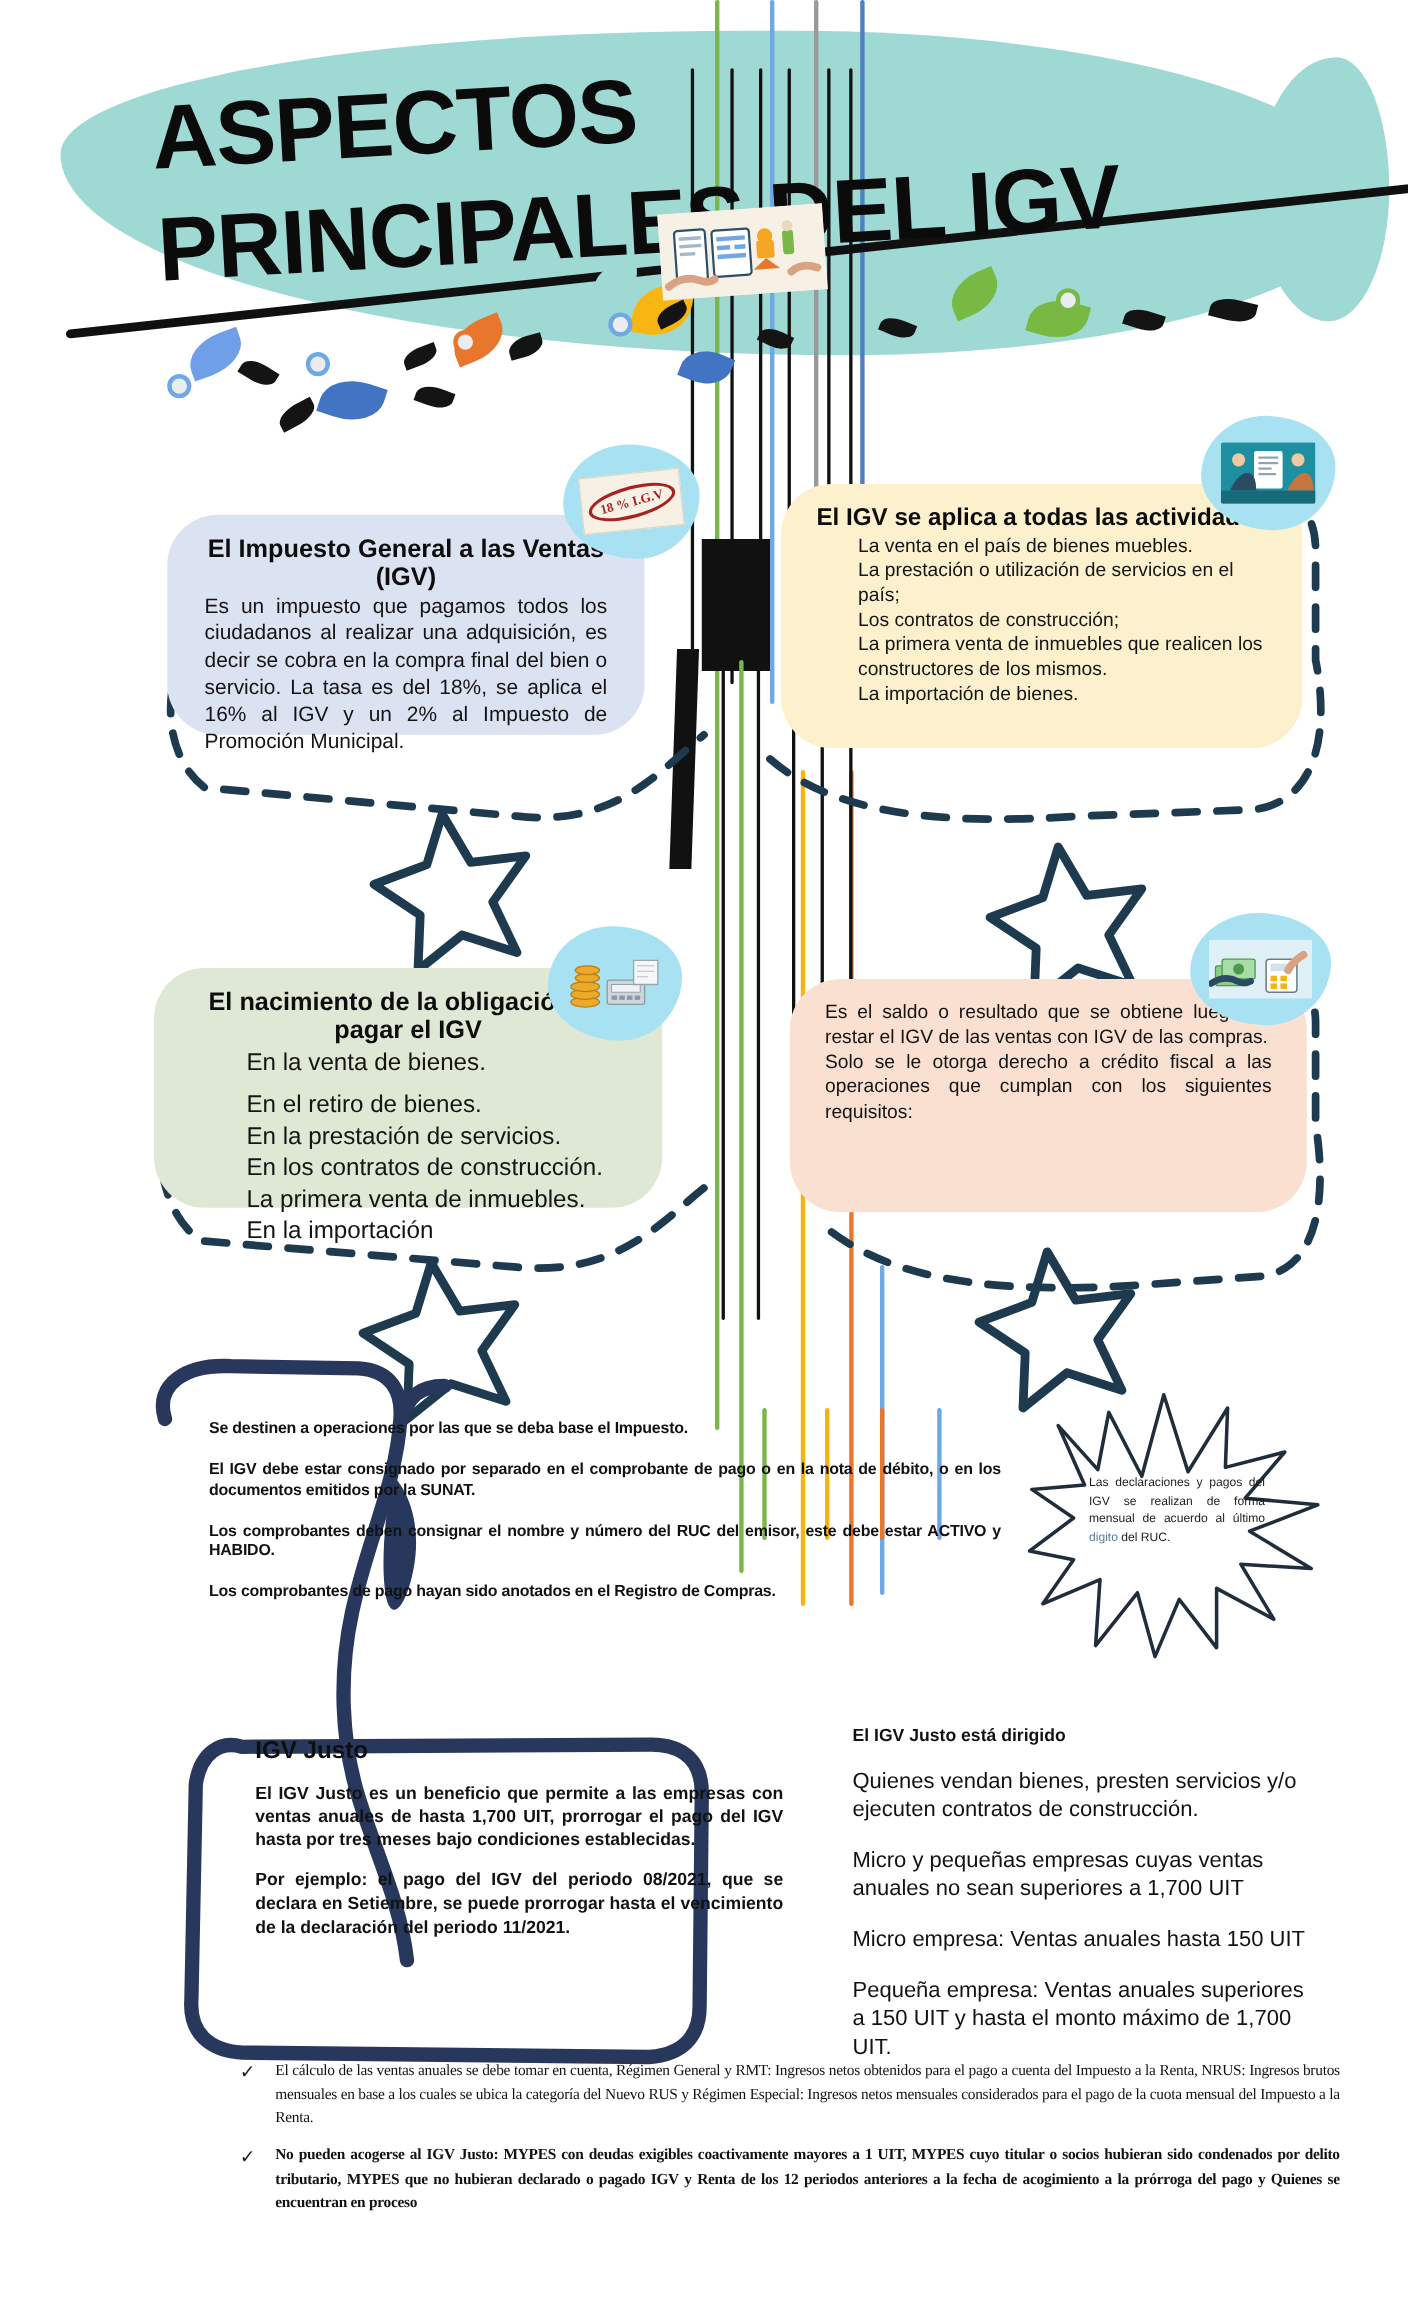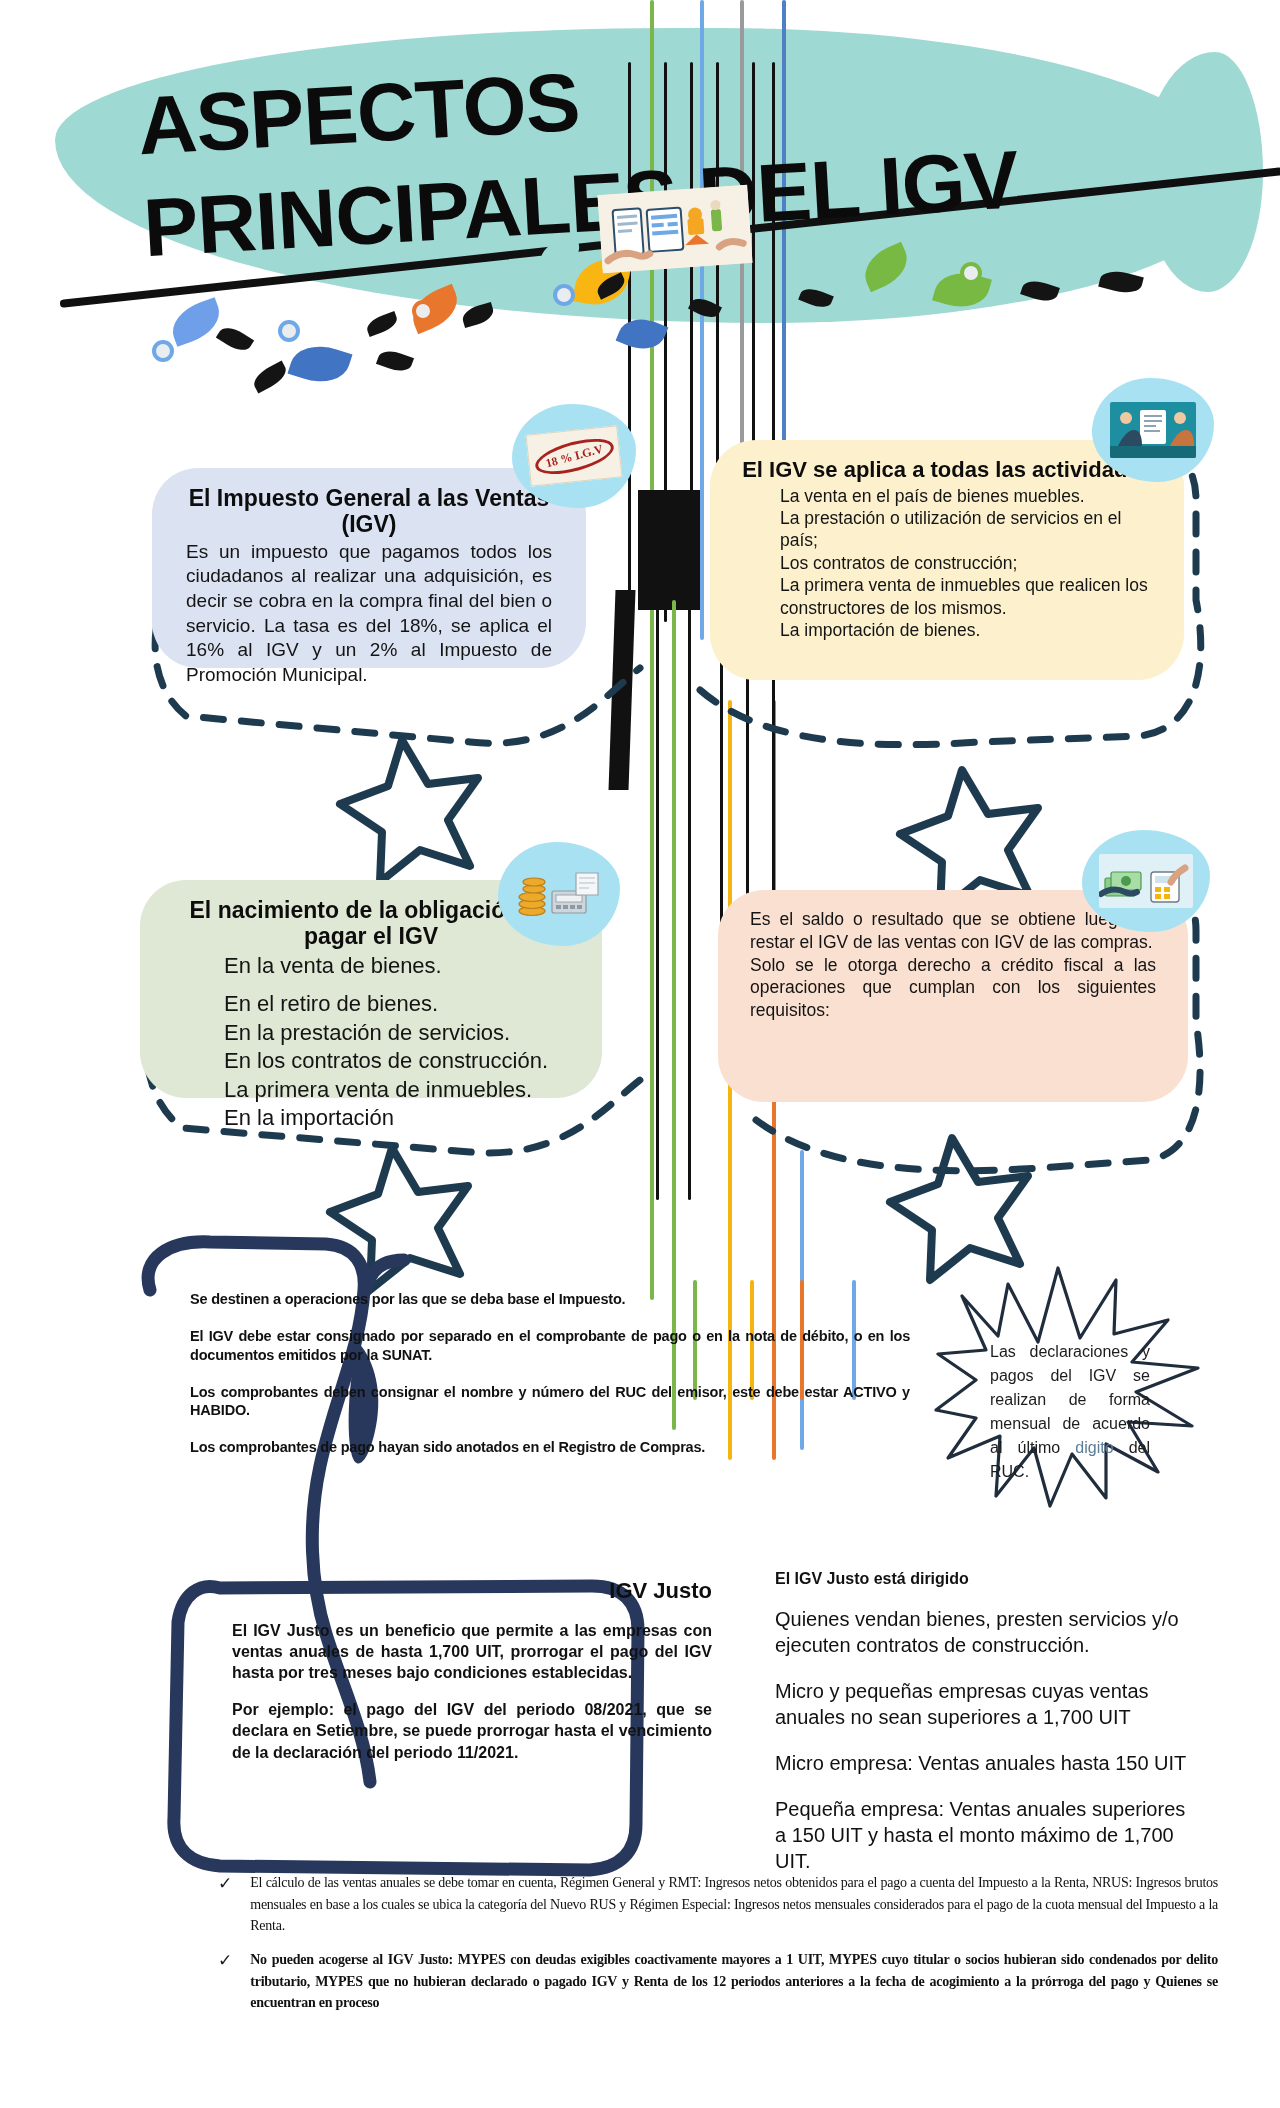--- a/index.html
+++ b/index.html
@@ -104,28 +104,28 @@
     font-family:"Liberation Sans", sans-serif; letter-spacing:-0.2px;
   }
 
   
   .loopsvg{ position:absolute; left:120px; top:1230px; width:620px; height:650px; }
 
   
   .burst{ position:absolute; left:930px; top:1258px; width:270px; height:250px; }
   .burst-text{
     position:absolute; left:990px; top:1340px; width:160px;
-    font-size:16px; line-height:1.50; color:#1c1c1c; text-align:justify;
+    font-size:11px; line-height:1.50; color:#1c1c1c; text-align:justify;
   }
   .burst-text .hl{ color:#5b7c99; }
 
   
   .justo-box{ position:absolute; left:232px; top:1578px; width:480px; }
   .justo-box h3{
-    margin:0 0 16px 0; text-align:right; font-size:22px; color:#0e0e0e;
+    margin:0 0 16px 0; text-align:left; font-size:22px; color:#0e0e0e;
     font-weight:bold;
   }
   .justo-box p{
     margin:0 0 16px 0; font-size:16px; font-weight:bold; line-height:1.32;
     text-align:justify; color:#111;
   }
   .justo-right{ position:absolute; left:775px; top:1570px; width:420px; }
   .justo-right h4{ margin:0 0 18px 0; font-size:16px; font-weight:bold; color:#111; }
   .justo-right p{ margin:0 0 20px 0; font-size:20px; line-height:1.30; color:#111; }
 

